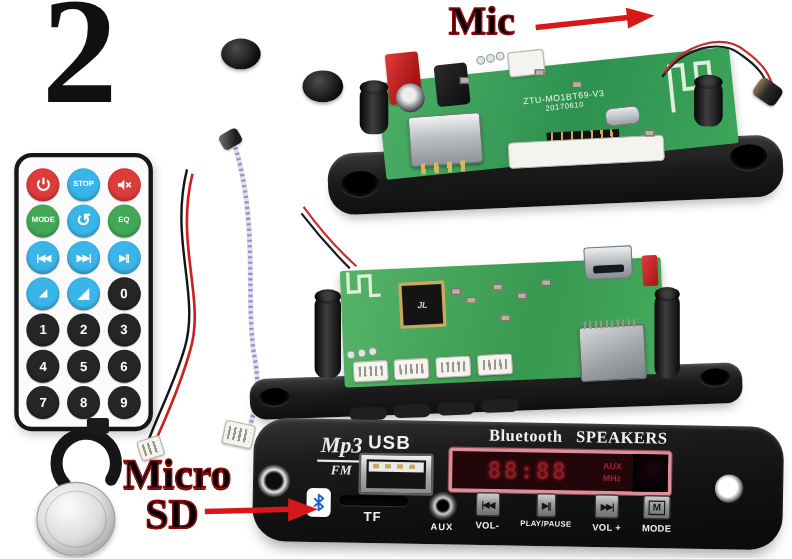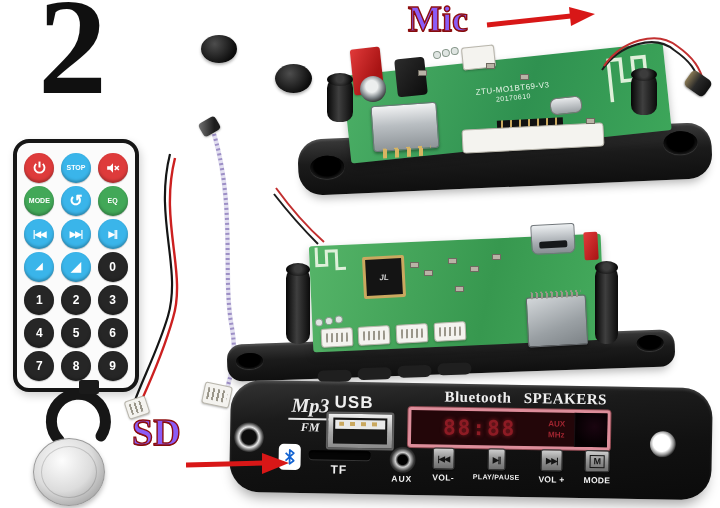--- a/index.html
+++ b/index.html
@@ -2,21 +2,21 @@
 <html><head>
 <meta charset="utf-8">
 <style>
   html,body{margin:0;padding:0;background:#fff;}
   .canvas{position:relative;width:720px;height:508px;background:#ffffff;overflow:hidden;
           font-family:"Liberation Sans",sans-serif;}
   .abs{position:absolute;}
 
   
   .big-num{font-family:"Liberation Serif",serif;font-weight:bold;font-size:138px;line-height:1;color:#101010;}
-  .red-label{font-family:"Liberation Serif",serif;font-weight:bold;color:#8b5cf6;
+  .red-label{font-family:"Liberation Serif",serif;font-weight:bold;color:#000000;
              -webkit-text-stroke:1.4px #8d0d0d;text-shadow:0 1px 0 #7a0b0b;line-height:.95;}
 
   
   .remote{left:13px;top:139px;width:118px;height:245px;background:#fbfbfb;border:4px solid #161616;
           border-radius:16px;box-shadow:2px 4px 8px rgba(0,0,0,.18);}
   .rgrid{position:absolute;inset:8px 4px;display:grid;grid-template-columns:repeat(3,1fr);
          grid-auto-rows:33px;justify-items:center;align-items:center;}
   .rbtn{width:30px;height:30px;border-radius:50%;display:flex;align-items:center;justify-content:center;
         color:#fff;font-weight:bold;box-shadow:inset 0 -2px 3px rgba(0,0,0,.25), 0 1px 1px rgba(0,0,0,.2);}
   .mi{font-size:8.5px;letter-spacing:-1px;font-weight:bold;}
@@ -330,20 +330,21 @@
         <div class="pgroup">
           <div class="pbtn">
             <span class="mbox">M</span>
           </div>
           <div class="plabel">MODE</div>
         </div>
       </div>
   </div>
 
   <div class="abs red-label" style="left:112px;top:414px;font-size:38px;">
+    <div>Micro</div>
     <div style="margin-left:20px;">SD</div>
   </div>
   <svg class="abs" style="left:186px;top:450px;" width="106" height="30" viewBox="0 0 106 30">
     <line x1="0" y1="15" x2="78" y2="13" stroke="#d81717" stroke-width="5"></line>
     <polygon points="76,3 103,13 76,24" fill="#d81717"></polygon>
   </svg>
 
   <svg class="abs" style="left:35px;top:378px;" width="86" height="72" viewBox="0 0 86 72">
     <path d="M24,62 A27,27 0 1 1 66,58" stroke="#161616" stroke-width="11" fill="none" stroke-linecap="round"></path>
     <rect x="44" y="2" width="20" height="14" rx="2" fill="#1a1a1a"></rect>

